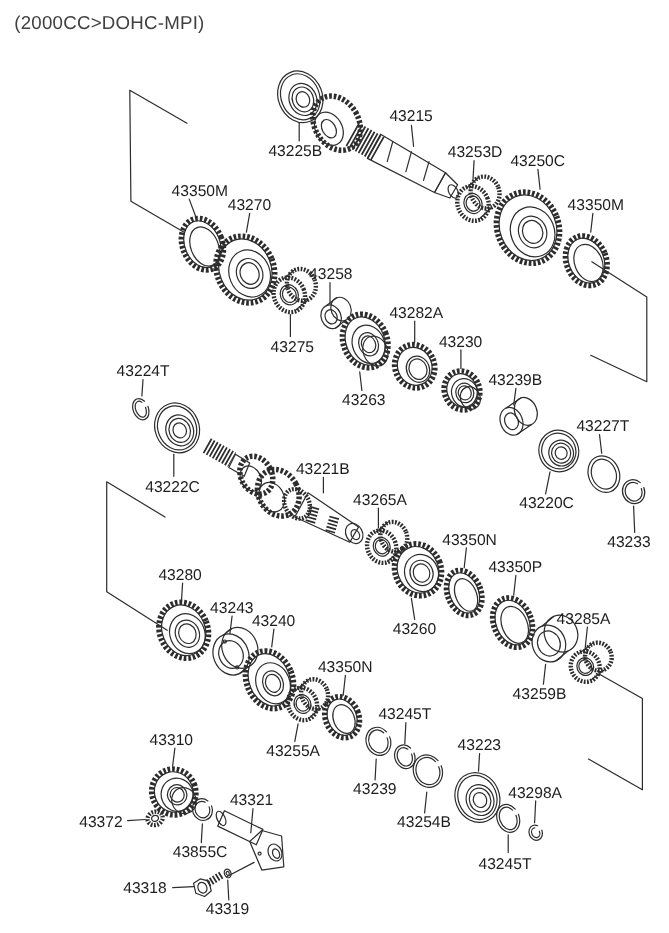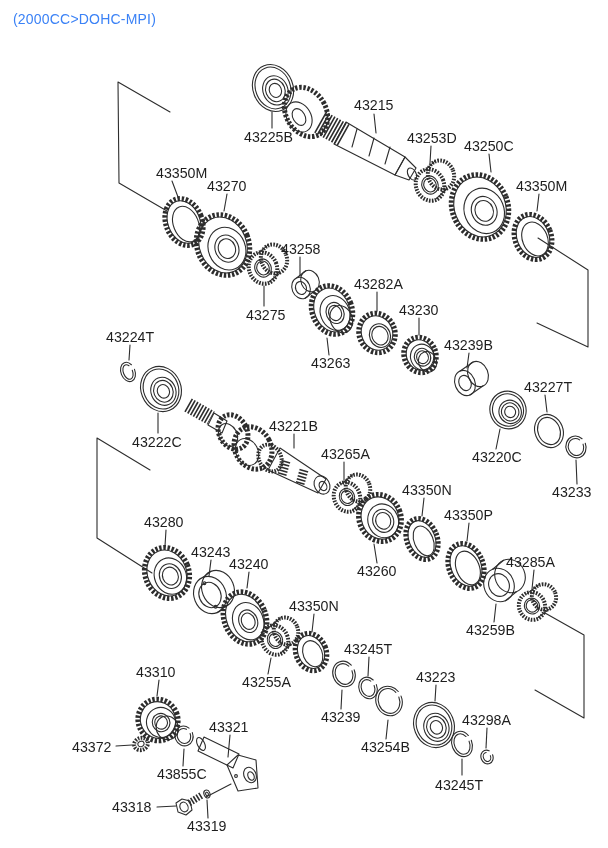--- a/index.html
+++ b/index.html
@@ -1,18 +1,18 @@
 <!DOCTYPE html>
 <html><head>
 <meta charset="utf-8">
 <style>
   html,body{margin:0;padding:0;background:#ffffff;}
   .page{position:relative;width:608px;height:848px;background:#fff;overflow:hidden;
         font-family:"Liberation Sans", sans-serif;}
-  .title{position:absolute;left:13px;top:11px;font-size:14px;color:#3b82f6;letter-spacing:0.2px;}
+  .title{position:absolute;left:13px;top:11px;font-size:17px;color:#404040;letter-spacing:0.2px;}
   svg{position:absolute;left:0;top:0;}
   svg *{vector-effect:non-scaling-stroke;}
   .ln{stroke:#2d2d2d;fill:none;stroke-width:1.1;stroke-linecap:round;stroke-linejoin:round;}
   .teeth{stroke:#2d2d2d;fill:none;stroke-width:5;stroke-dasharray:2.4 1.7;}
   .fteeth{stroke:#2d2d2d;fill:none;stroke-width:4;stroke-dasharray:1.6 1.3;}
   .hatch{stroke:#2d2d2d;fill:none;stroke-dasharray:1.6 1.6;}
   .lbl{font-family:"Liberation Sans", sans-serif;font-size:14.2px;fill:#1e1e1e;}
 </style>
 </head>
 <body>

